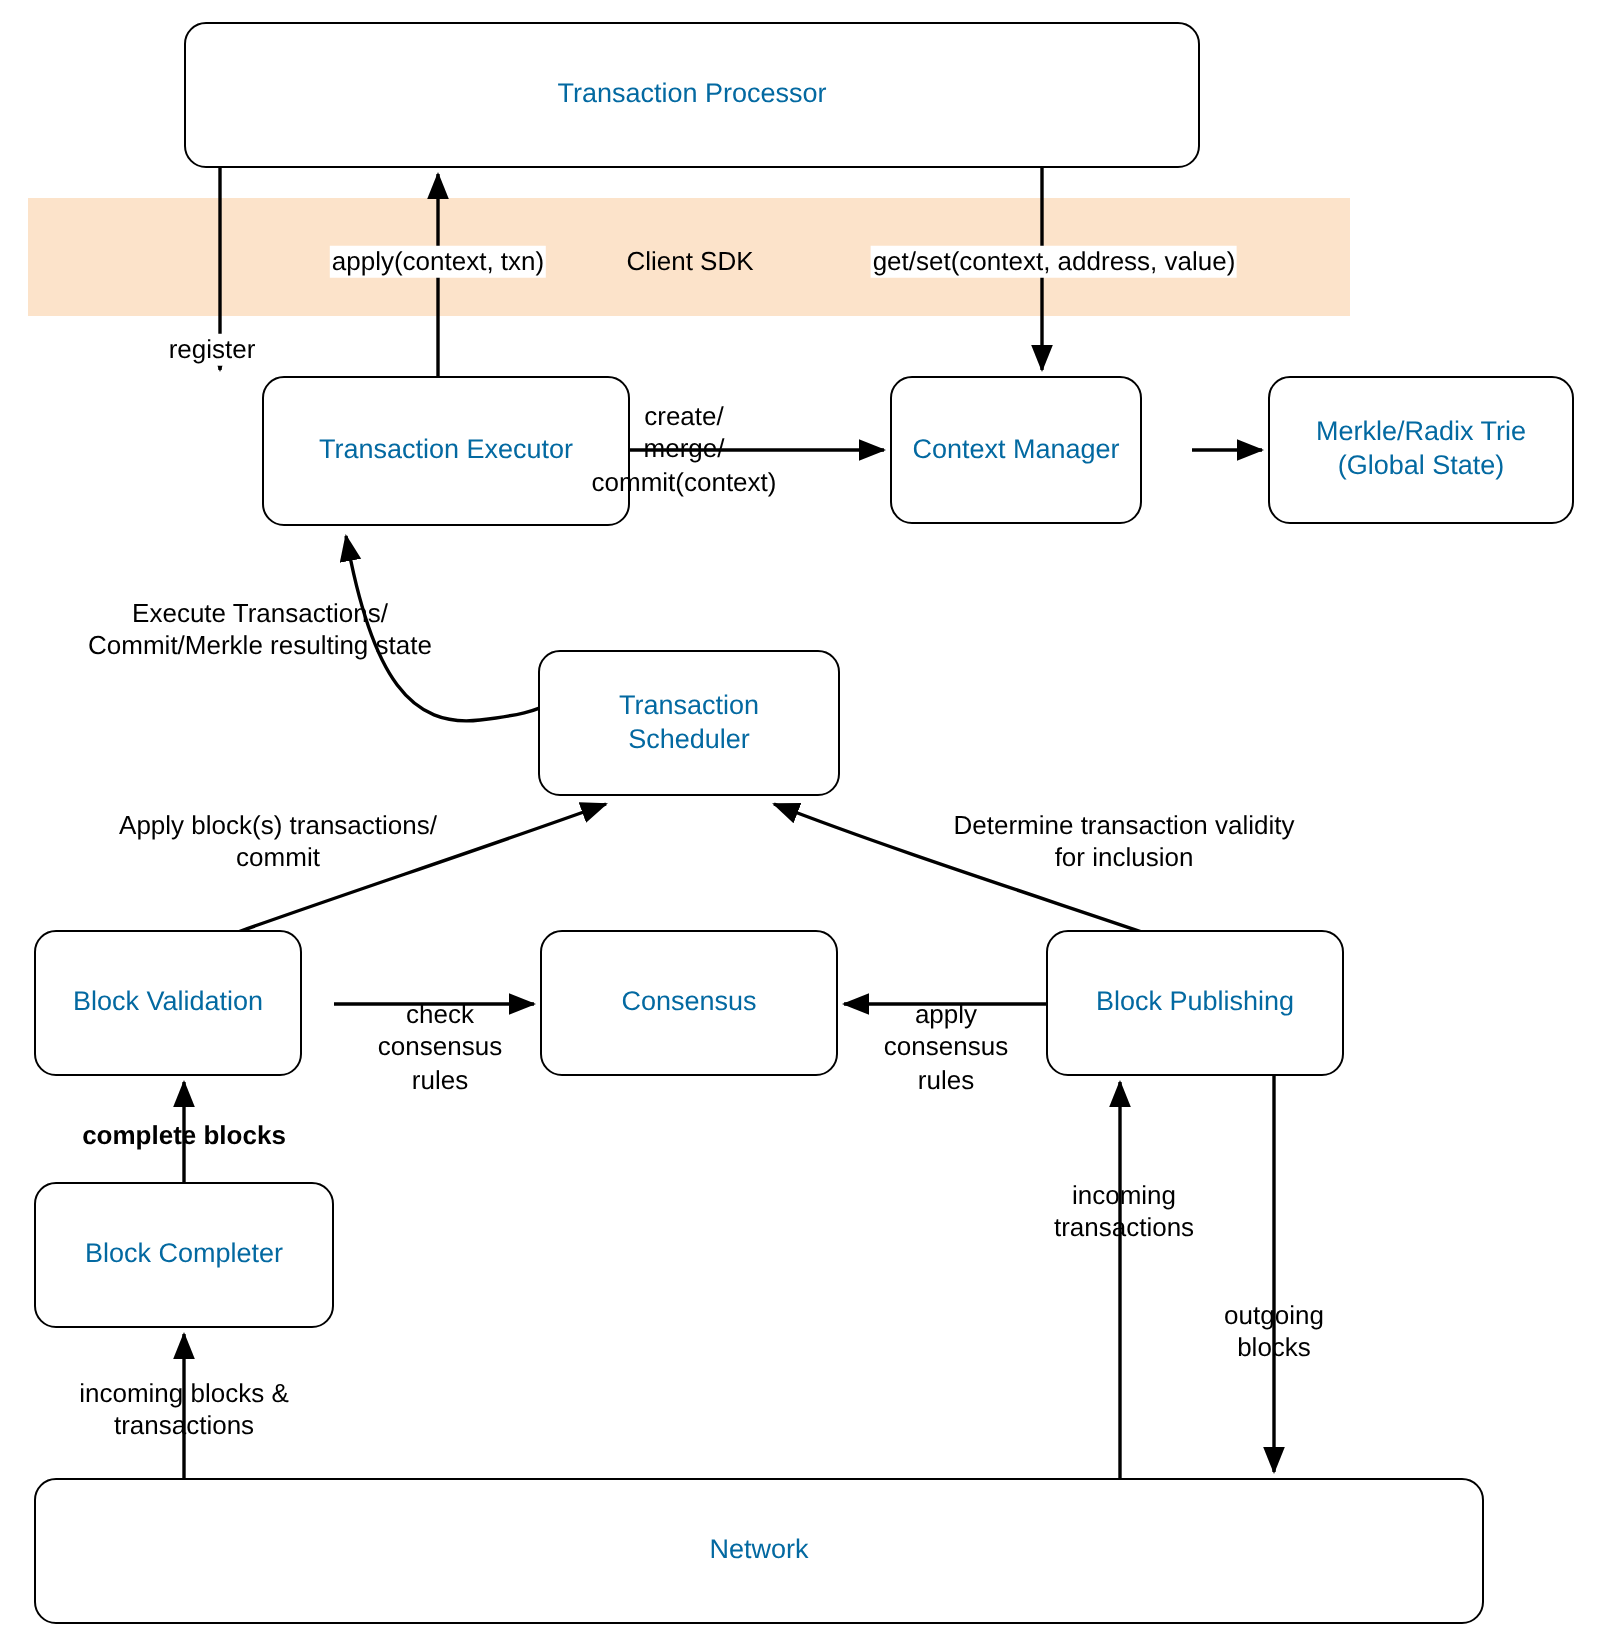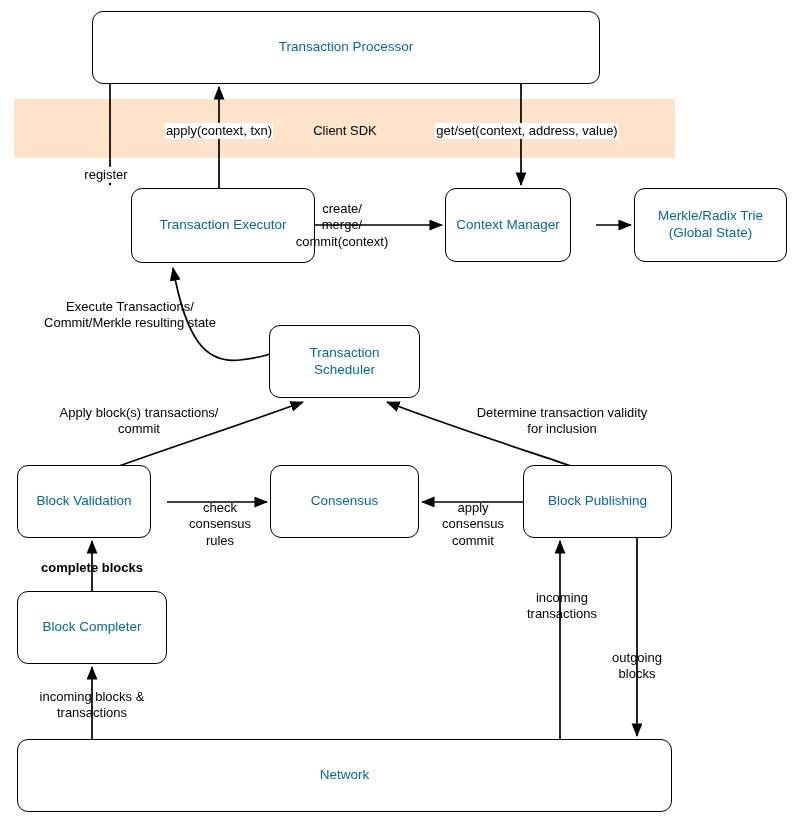--- a/index.html
+++ b/index.html
@@ -116,21 +116,21 @@
 Scheduler</div>
 
   <div class="node" style="left:17px; top:465px; width:134px; height:73px;">Block Validation</div>
 
   <div class="node" style="left:270px; top:465px; width:149px; height:73px;">Consensus</div>
 
   <div class="node" style="left:523px; top:465px; width:149px; height:73px;">Block Publishing</div>
 
   <div class="node" style="left:17px; top:591px; width:150px; height:73px;">Block Completer</div>
 
-  <div class="node" style="left:17px; top:739px; width:655px; height:73px;">Network</div>
+  <div class="node" style="left:17px; top:739px; width:725px; height:73px;">Network</div>
 
   <div class="edge-label boxed" style="left:106px; top:131px;margin-top:44px;">register</div>
 
   <div class="edge-label boxed" style="left:219px; top:131px;">apply(context, txn)</div>
 
   <div class="edge-label plain" style="left:345px; top:131px;">Client SDK</div>
 
   <div class="edge-label plain" style="left:342px; top:225px;">create/
 merge/
 commit(context)</div>
@@ -145,21 +145,21 @@
 
   <div class="edge-label plain" style="left:562px; top:421px;">Determine transaction validity
 for inclusion</div>
 
   <div class="edge-label plain" style="left:220px; top:524px;">check
 consensus
 rules</div>
 
   <div class="edge-label plain" style="left:473px; top:524px;">apply
 consensus
-commit</div>
+rules</div>
 
   <div class="edge-label plain" style="left:92px; top:568px;font-weight:bold;">complete blocks</div>
 
   <div class="edge-label plain" style="left:562px; top:606px;">incoming
 transactions</div>
 
   <div class="edge-label plain" style="left:637px; top:666px;">outgoing
 blocks</div>
 
   <div class="edge-label plain" style="left:92px; top:705px;">incoming blocks &amp;

